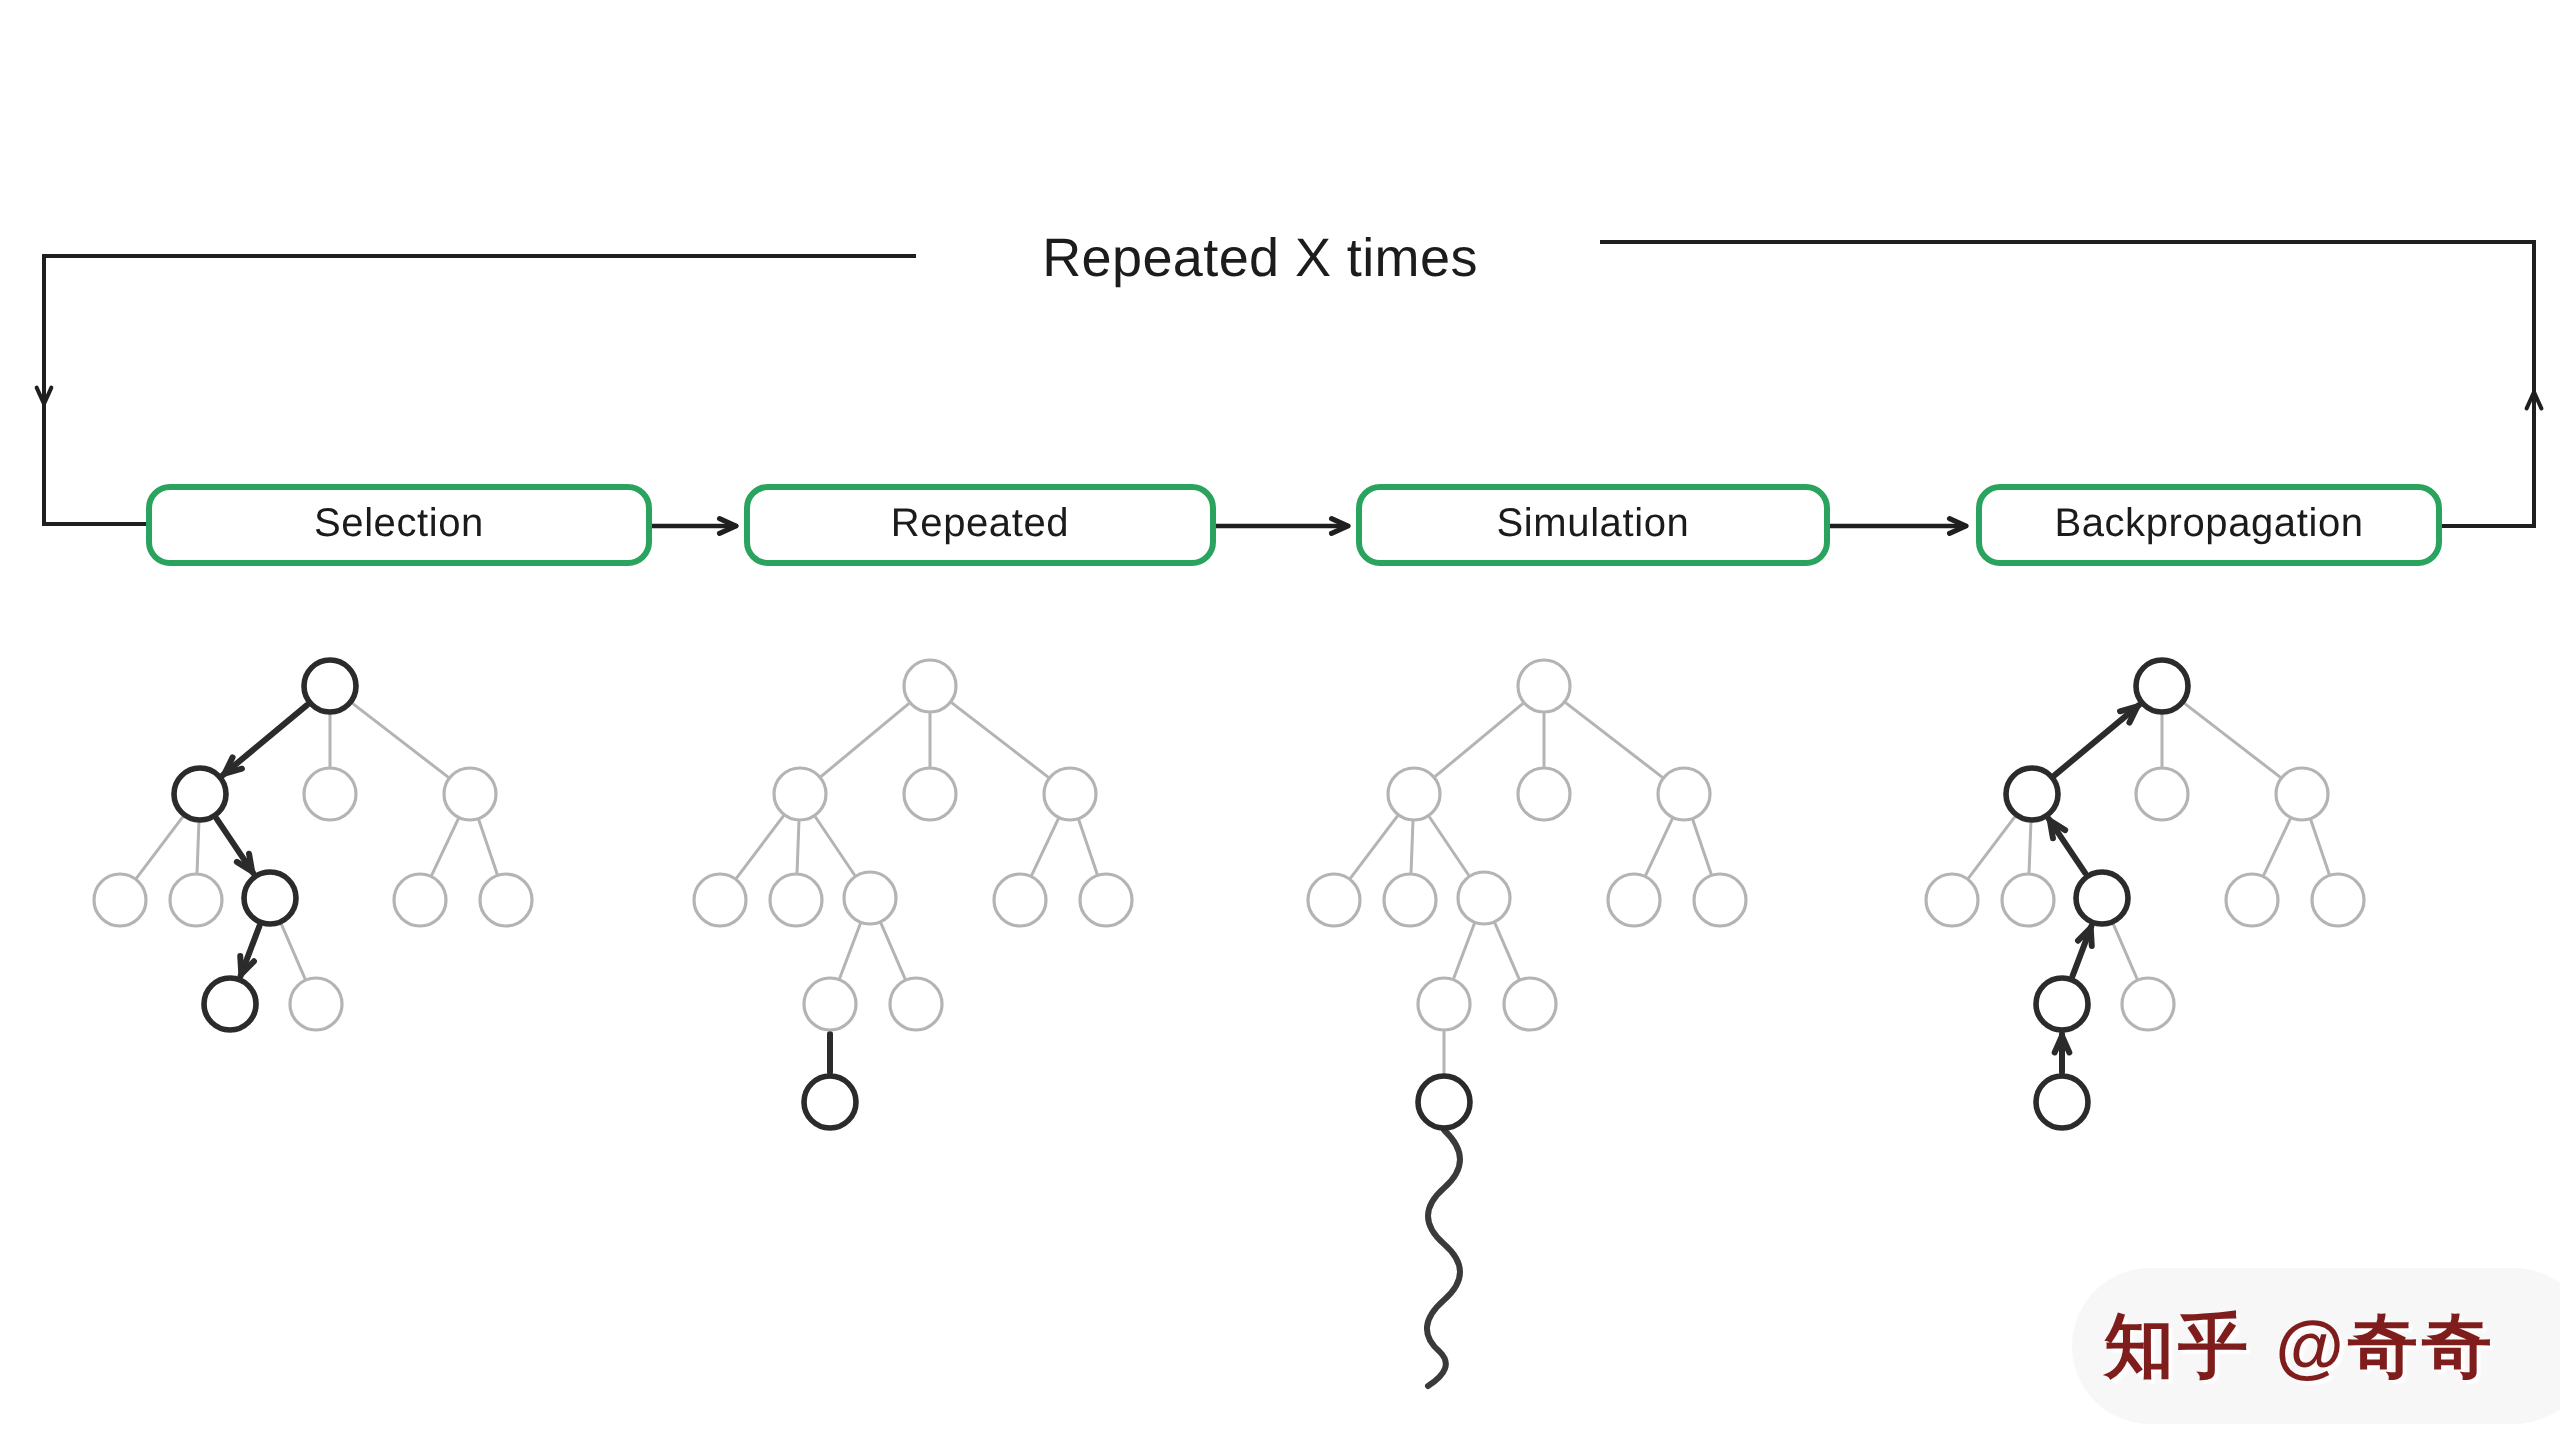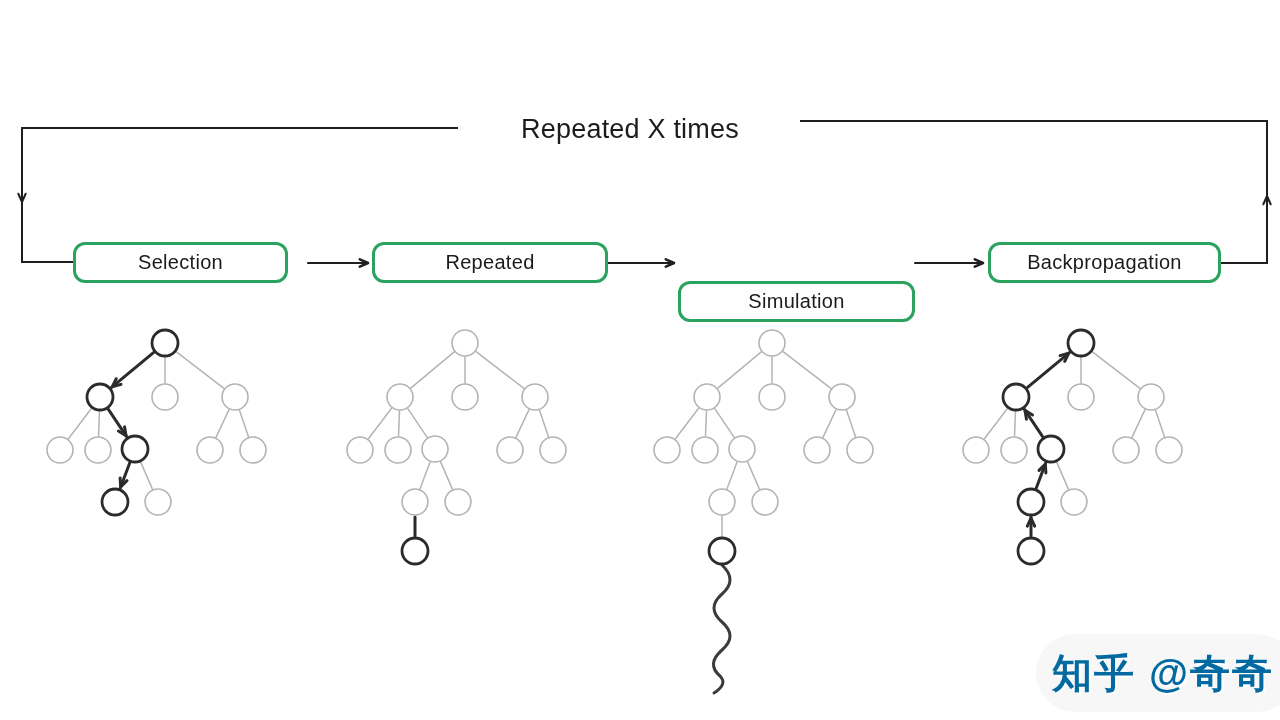--- a/index.html
+++ b/index.html
@@ -17,21 +17,21 @@
     border:3px solid #2aa35e;border-radius:12px;
     display:flex;align-items:center;justify-content:center;
   }
   .phase-box span{font-size:20px;color:#1b1b1b;letter-spacing:0.3px;}
   #watermark{
     position:absolute;left:1036px;top:634px;width:260px;height:78px;
     border-radius:40px;background:rgba(205,205,205,0.16);
     display:flex;align-items:center;padding-left:16px;box-sizing:border-box;
   }
   #watermark span{
-    font-size:40px;font-weight:600;color:#0369a1;letter-spacing:2px;
+    font-size:35px;font-weight:600;color:#7f1d1d;letter-spacing:2px;
     text-shadow:2px 2px 1px rgba(255,255,255,0.9);
     white-space:nowrap;
   }
 </style>
 </head>
 <body>
 
 <div id="app">
   <svg id="canvas" viewBox="0 0 1280 720" xmlns="http://www.w3.org/2000/svg">
       <polyline points="458,128 22,128 22,262 73,262" fill="none" stroke="#1f1f1f" stroke-width="2" stroke-linejoin="miter"></polyline>
@@ -148,27 +148,27 @@
         <circle cx="1169" cy="450" r="13" fill="#ffffff" stroke="#b4b4b4" stroke-width="1.6"></circle>
         <circle cx="1031" cy="502" r="13" fill="#ffffff" stroke="#2b2b2b" stroke-width="2.8"></circle>
         <circle cx="1074" cy="502" r="13" fill="#ffffff" stroke="#b4b4b4" stroke-width="1.6"></circle>
         <circle cx="1031" cy="551" r="13" fill="#ffffff" stroke="#2b2b2b" stroke-width="2.8"></circle>
       </g>
     </svg>
 
   <div id="repeat-label">Repeated X times</div>
 
   <div id="boxes">
-      <div class="phase-box" style="left: 73px; top: 242px; width: 215px; height: 41px; border-color: rgb(42, 163, 94);">
+      <div class="phase-box" style="left: 73px; top: 242px; width: 253px; height: 41px; border-color: rgb(42, 163, 94);">
         <span>Selection</span>
       </div>
       <div class="phase-box" style="left: 372px; top: 242px; width: 236px; height: 41px; border-color: rgb(42, 163, 94);">
         <span>Repeated</span>
       </div>
-      <div class="phase-box" style="left: 678px; top: 242px; width: 237px; height: 41px; border-color: rgb(42, 163, 94); margin-top: 39px;">
+      <div class="phase-box" style="left: 678px; top: 242px; width: 237px; height: 41px; border-color: rgb(42, 163, 94);">
         <span>Simulation</span>
       </div>
       <div class="phase-box" style="left: 988px; top: 242px; width: 233px; height: 41px; border-color: rgb(42, 163, 94);">
         <span>Backpropagation</span>
       </div>
     </div>
 
   <div id="watermark">
     <span>知乎 @奇奇</span>
   </div>

